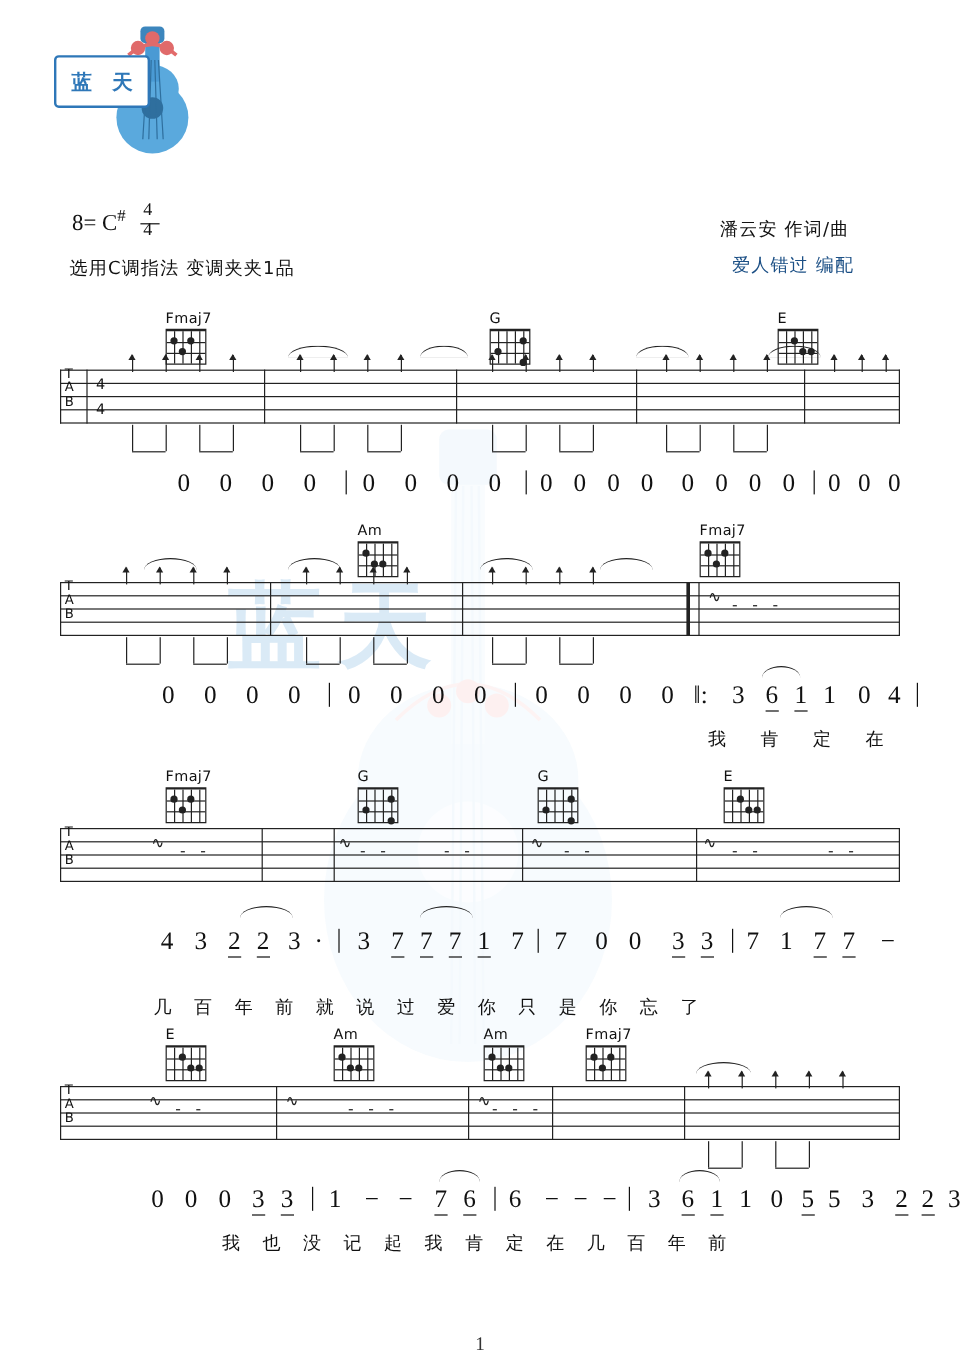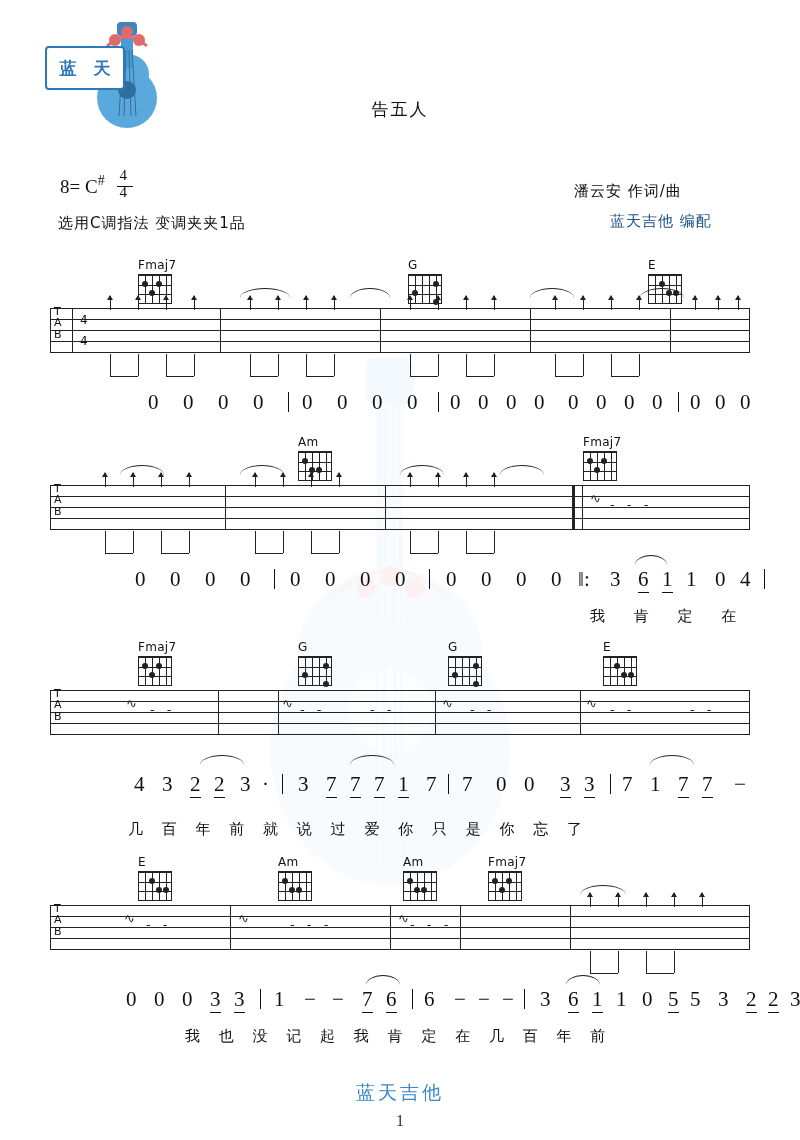--- a/index.html
+++ b/index.html
@@ -48,21 +48,21 @@
     font-family:"DejaVu Sans", sans-serif;
   }
 
   .keyline{position:absolute;left:60px;top:168px;font-size:19px;font-family:"Liberation Serif",serif;}
   .keyline .sharp{font-size:14px;vertical-align:super;}
   .keyline .frac{display:inline-block;text-align:center;font-size:15px;line-height:1.05;vertical-align:-4px;margin-left:10px;}
   .keyline .frac .num{display:block;}
   .keyline .frac .den{display:block;border-top:1px solid transparent;}
   .capo{position:absolute;left:58px;top:214px;font-size:15px;font-family:"DejaVu Sans",sans-serif;letter-spacing:1px;}
 
-  .credit1{position:absolute;left:574px;top:182px;font-size:15px;font-family:"DejaVu Sans",sans-serif;letter-spacing:1px;}
+  .credit1{position:absolute;left:600px;top:182px;font-size:15px;font-family:"DejaVu Sans",sans-serif;letter-spacing:1px;}
   .credit2{position:absolute;left:610px;top:212px;font-size:15px;font-family:"DejaVu Sans",sans-serif;letter-spacing:1px;color:#1b4f85;}
 
   
   .system{position:absolute;left:50px;width:700px;}
   .staff{position:relative;width:700px;height:46px;}
   .staff .ln{position:absolute;left:0;width:700px;height:1px;background:#222;}
   .staff .ln.l0{top:0px}
   .staff .ln.l1{top:11px}
   .staff .ln.l2{top:22px}
   .staff .ln.l3{top:33px}
@@ -122,20 +122,21 @@
           <line x1="213" y1="55" x2="216" y2="520"></line>
           <line x1="219" y1="55" x2="223" y2="520"></line>
         </g>
         <path d="M150 250 q60 -60 120 0" stroke="#f3b4b4" stroke-width="3" fill="none"></path>
         <circle cx="186" cy="238" r="10" fill="#f2a6a6"></circle>
         <circle cx="234" cy="238" r="10" fill="#f2a6a6"></circle>
         <circle cx="210" cy="226" r="10" fill="#f2a6a6"></circle>
       </g>
     </svg>
   </div>
+  <div class="wm-text">蓝天</div>
 
   <div class="logo">
     <svg width="120" height="110" viewBox="0 0 120 110">
       <g>
         <ellipse cx="82" cy="78" rx="30" ry="30" fill="#5aa9dd"></ellipse>
         <ellipse cx="82" cy="54" rx="22" ry="20" fill="#5aa9dd"></ellipse>
         <circle cx="82" cy="70" r="9" fill="#2f6f9e"></circle>
         <rect x="76" y="8" width="12" height="40" fill="#4a9ad4"></rect>
         <rect x="72" y="2" width="20" height="14" rx="4" fill="#3c86bd"></rect>
         <path d="M62 26 q20 -18 40 0" stroke="#e36b6b" stroke-width="3" fill="none"></path>
@@ -149,34 +150,33 @@
             <line x1="87" y1="30" x2="91" y2="96"></line>
         </g>
       </g>
     </svg>
     <div class="logo-badge">
       <span>蓝</span>
       <span>天</span>
     </div>
   </div>
 
-  <div class="artist">告五人</div>
 
   <div class="keyline">
     <span>8= C</span><span class="sharp">#</span>
     <span class="frac">
       <span class="num">4</span>
       <span class="den">4</span>
     </span>
   </div>
   <div style="position:absolute;left:117px;top:186px;width:16px;height:1px;background:#111;"></div>
 
   <div class="capo">选用C调指法 变调夹夹1品</div>
   <div class="credit1">潘云安 作词/曲</div>
-  <div class="credit2">蓝天吉他 编配</div>
+  <div class="credit2">爱人错过 编配</div>
 
   <div class="system" style="top:258px">
 
     <div class="chord" style="left:88px;top:0">
       <div class="nm">Fmaj7</div>
       <div class="grid">
         <div class="v" style="left:6px"></div>
           <div class="v" style="left:13px"></div>
         <div class="v" style="left:20px"></div>
           <div class="v" style="left:27px"></div>
@@ -543,21 +543,21 @@
       <div class="jp ul1" style="left:510px">3</div>
       <div class="jp ul1" style="left:534px">3</div>
       <div class="barl" style="left:560px;top:2px;height:20px"></div>
       <div class="jp" style="left:572px">7</div>
       <div class="jp" style="left:600px">1</div>
       <div class="jp ul1" style="left:628px">7</div>
       <div class="jp ul1" style="left:652px">7</div>
       <div class="jp" style="left:684px">−</div>
     </div>
 
-    <div class="lyr" style="left:78px;top:180px;letter-spacing:7px">几 百 年 前  就 说 过 爱 你    只 是 你 忘 了</div>
+    <div class="lyr" style="left:78px;top:190px;letter-spacing:7px">几 百 年 前  就 说 过 爱 你    只 是 你 忘 了</div>
   </div>
 
   <div class="system" style="top:855px">
     <div class="chord" style="left:88px;top:0">
       <div class="nm">E</div>
       <div class="grid">
         <div class="v" style="left:6px"></div>
           <div class="v" style="left:13px"></div>
         <div class="v" style="left:20px"></div>
           <div class="v" style="left:27px"></div>
@@ -679,15 +679,14 @@
       <div class="jp ul1" style="left:718px">2</div>
       <div class="jp" style="left:740px">3</div>
 
       <div class="slur" style="left:316px;top:-12px;width:34px"></div>
       <div class="slur" style="left:516px;top:-12px;width:34px"></div>
     </div>
 
     <div class="lyr" style="left:135px;top:172px;letter-spacing:7px">我 也 没  记 起    我 肯 定  在 几 百 年 前</div>
   </div>
 
-  <div class="footer">蓝天吉他</div>
   <div class="pageno">1</div>
 </div>
 
 </body></html>

